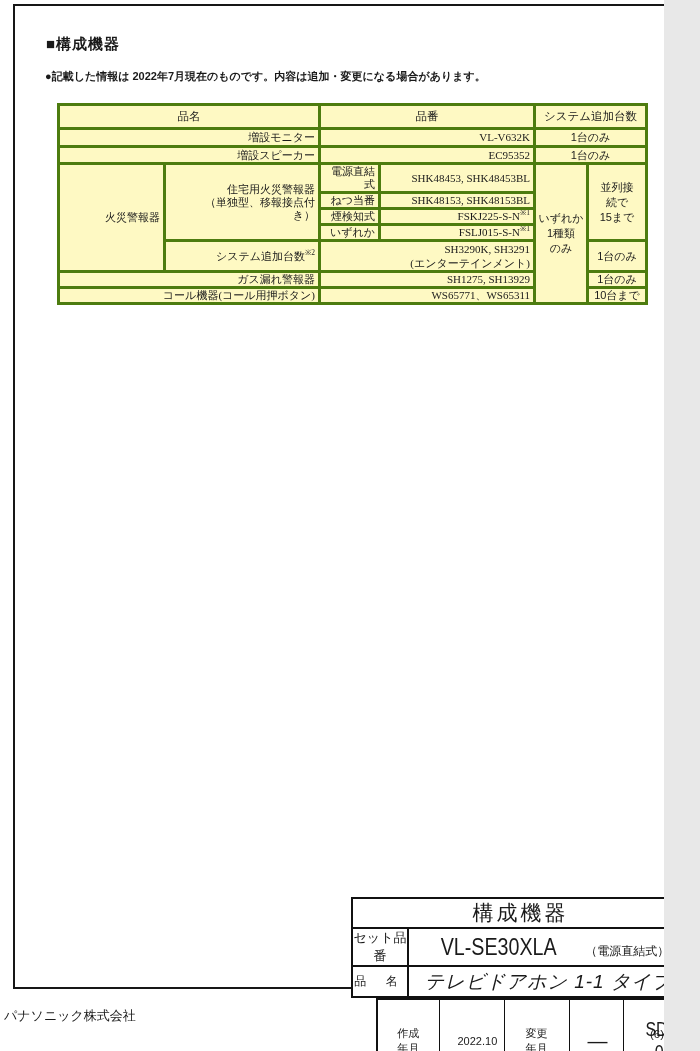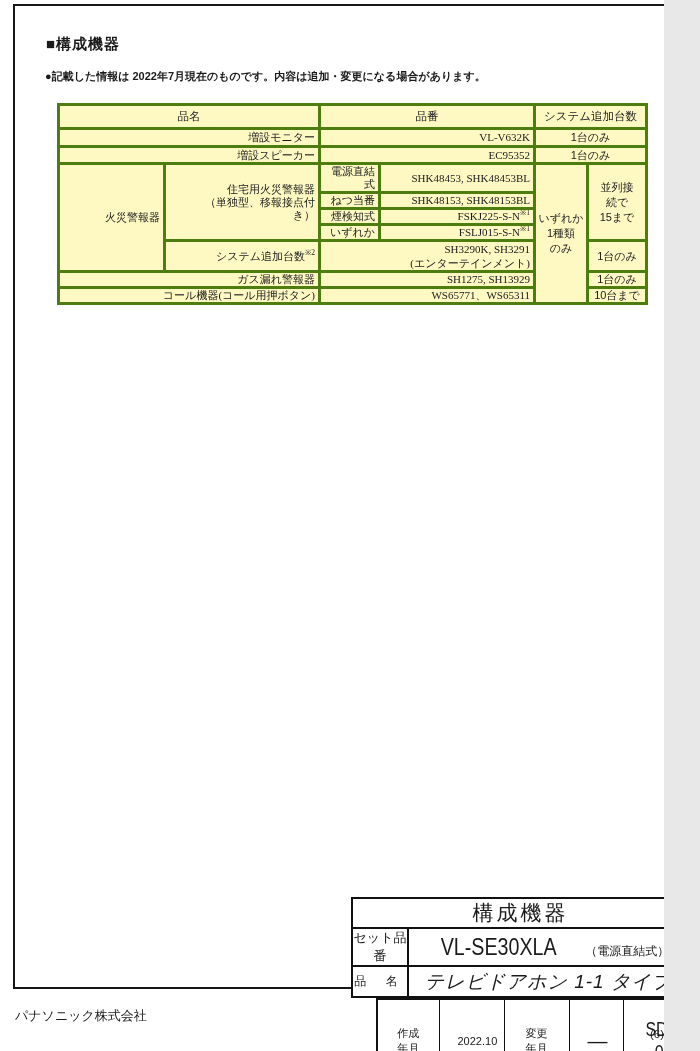--- a/index.html
+++ b/index.html
@@ -42,21 +42,21 @@
   .product-value{font-size:19px;letter-spacing:1px;font-style:italic;}
 
   
   .footer-strip{position:absolute;left:376px;top:998px;}
   .fs{width:311px;border:2px solid #111;}
   .fs td{border:1.5px solid #111;background:#fff;text-align:center;vertical-align:middle;
     font-size:11px;padding:18px;overflow:hidden;}
   .fs .dash-cell{font-size:20px;line-height:20px;}
   .doc-code{display:inline-block;font-size:20px;transform:scaleX(.8);transform-origin:center;}
 
-  .companies{position:absolute;left:15px;top:1004px;font-size:13px;line-height:23px;}
+  .companies{position:absolute;left:4px;top:1004px;font-size:13px;line-height:23px;}
   .page-no{position:absolute;left:650px;top:1028px;font-size:11.5px;}
 </style>
 </head>
 <body>
 
 <div id="page">
 
   <div class="frame"></div>
 
   <div class="heading">■構成機器</div>

